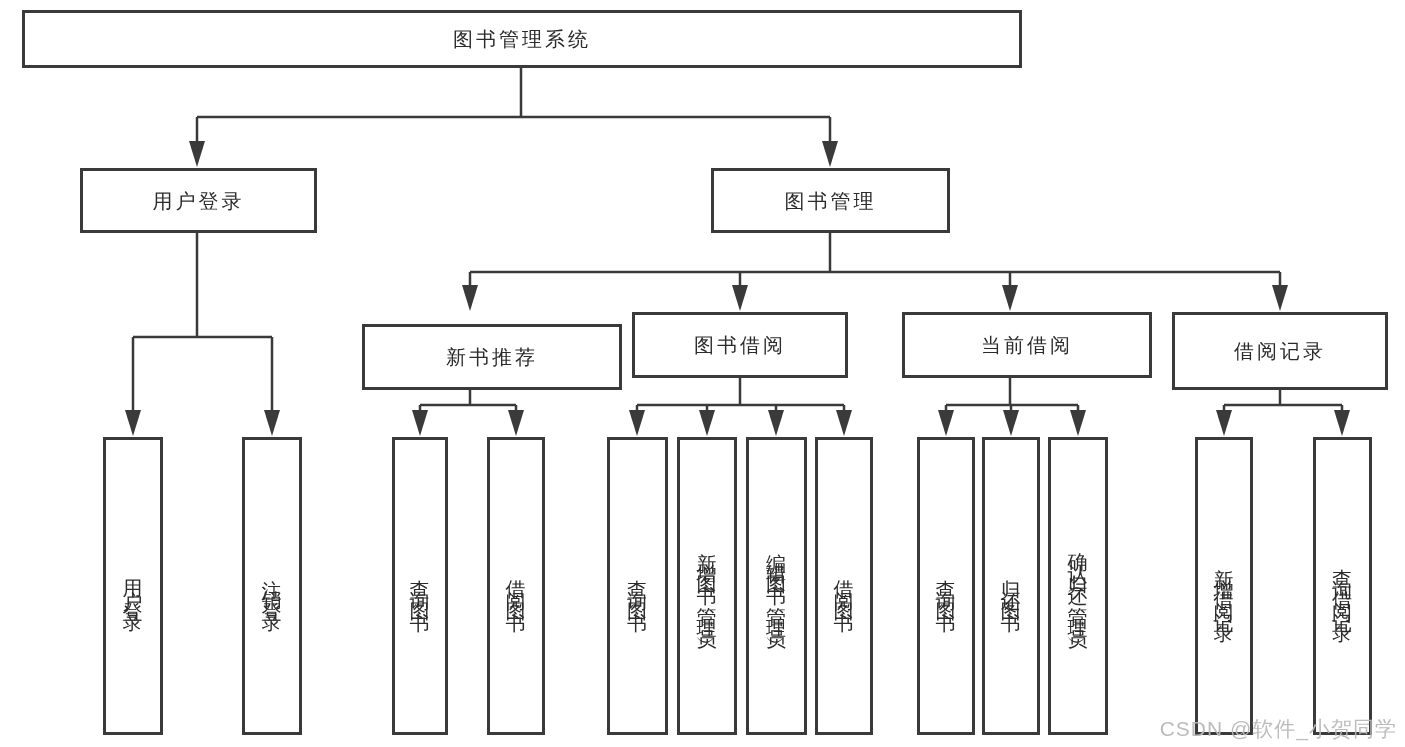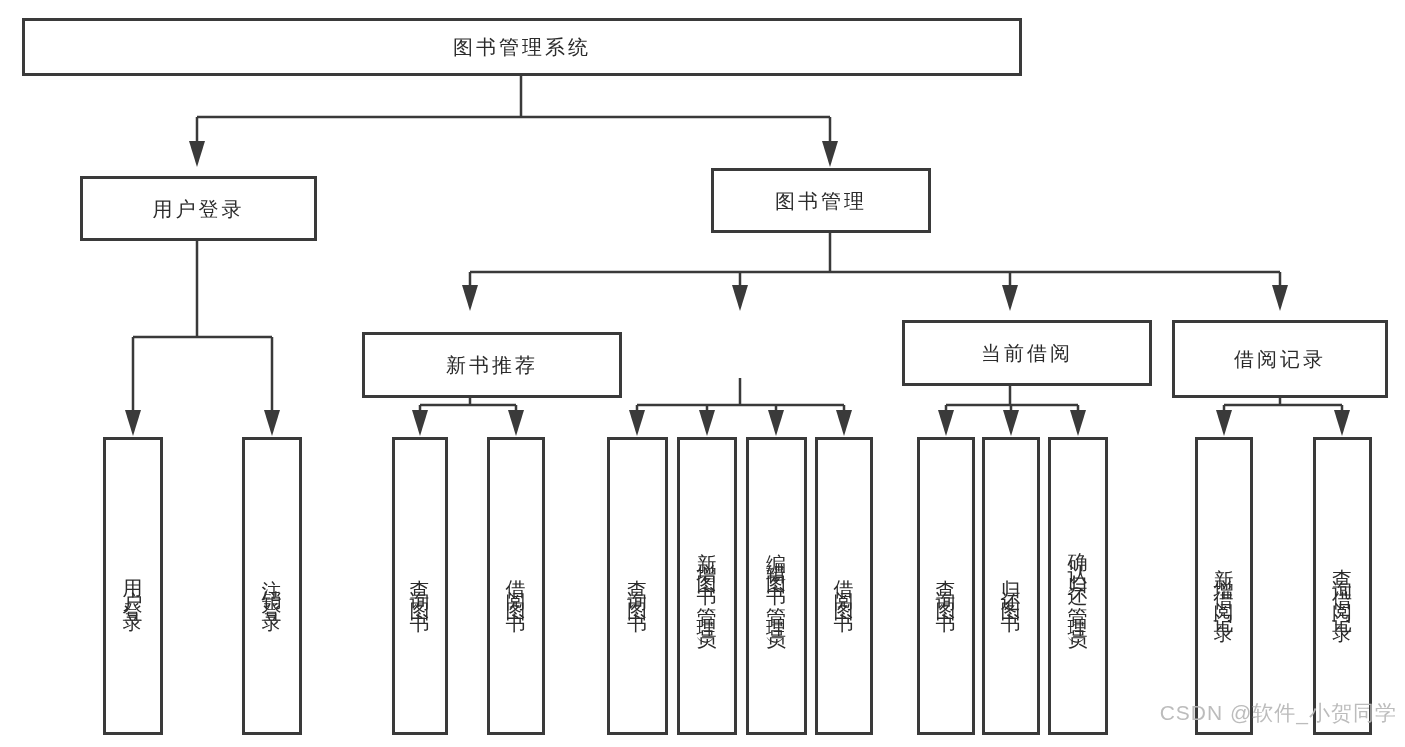--- a/index.html
+++ b/index.html
@@ -24,32 +24,31 @@
     border: 3px solid #3a3a3a;
     display: flex;
     align-items: center;
     justify-content: center;
     z-index: 1;
     line-height: 1;
   }
   .hbox {
     font-size: 20px;
     letter-spacing: 3px;
-    margin-top: 8px;
   }
   .vbox {
     font-size: 20px;
     writing-mode: vertical-rl;
     text-orientation: mixed;
     letter-spacing: 11px;
   }
   .watermark {
     position: absolute;
     right: 8px;
-    bottom: 20px;
+    bottom: 4px;
     z-index: 2;
     font-size: 21px;
     letter-spacing: 1px;
     color: #b9b9b9;
     opacity: 0.95;
     white-space: nowrap;
   }
 </style>
 </head>
 <body>
@@ -84,23 +83,24 @@
       <polygon points="1003,410 1019,410 1011,436"></polygon>
       <polygon points="1070,410 1086,410 1078,436"></polygon>
       <polygon points="1216,410 1232,410 1224,436"></polygon>
       <polygon points="1334,410 1350,410 1342,436"></polygon>
     </g>
   </svg>
 
   <div class="box hbox" style="left:22px; top:10px; width:1000px; height:58px;">图书管理系统</div>
 
   <div class="box hbox" style="left:80px; top:168px; width:237px; height:65px;">用户登录</div>
-  <div class="box hbox" style="left:711px; top:160px; width:220px; height:65px;">图书管理</div>
+  <div class="box hbox" style="left:711px; top:168px; width:239px; height:65px;">图书管理</div>
 
   <div class="box hbox" style="left:362px; top:324px; width:260px; height:66px;">新书推荐</div>
+  <div class="box hbox" style="left:632px; top:312px; width:216px; height:66px;">图书借阅</div>
   <div class="box hbox" style="left:902px; top:312px; width:250px; height:66px;">当前借阅</div>
   <div class="box hbox" style="left:1172px; top:312px; width:216px; height:78px;">借阅记录</div>
 
   <div class="box vbox" style="left:103px; top:437px; width:60px; height:298px;">用户登录</div>
   <div class="box vbox" style="left:242px; top:437px; width:60px; height:298px;">注销登录</div>
 
   <div class="box vbox" style="left:392px; top:437px; width:56px; height:298px;">查询图书</div>
   <div class="box vbox" style="left:487px; top:437px; width:58px; height:298px;">借阅图书</div>
 
   <div class="box vbox" style="left:607px; top:437px; width:61px; height:298px;">查询图书</div>

